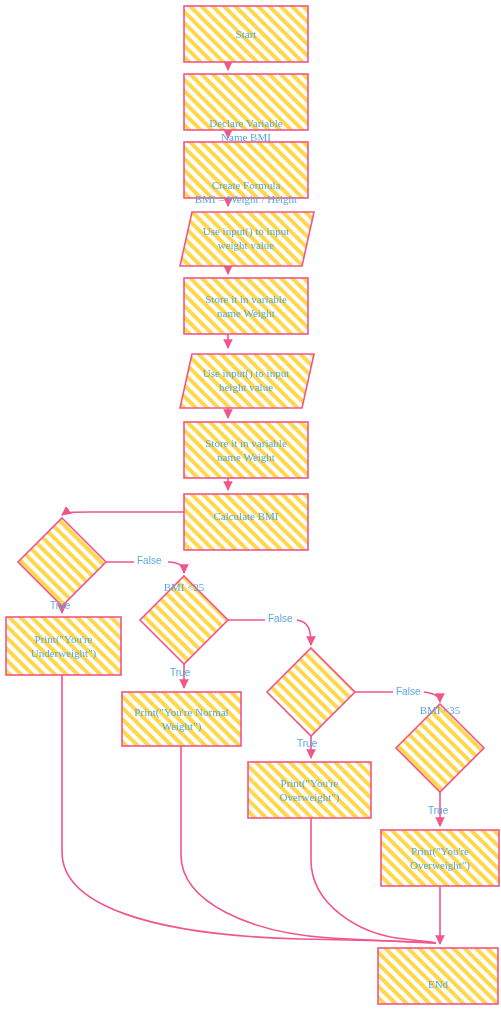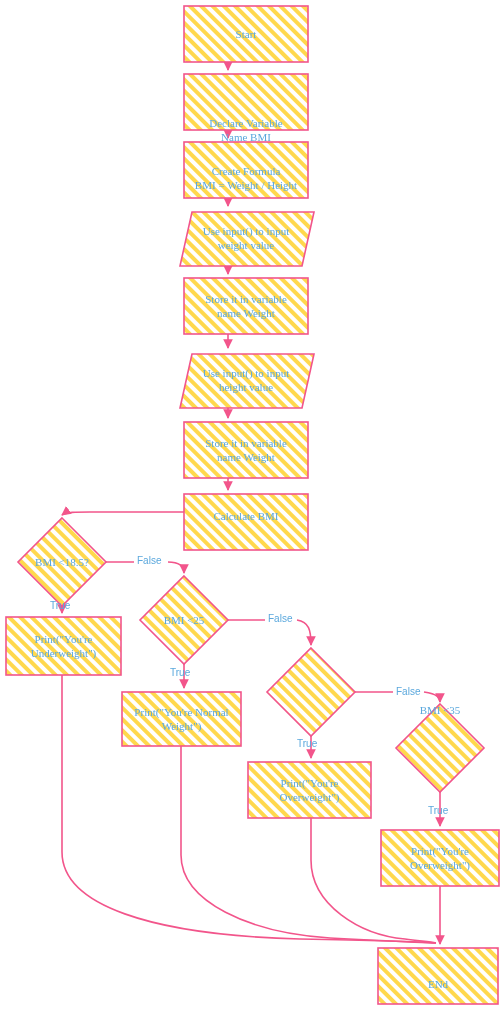--- a/index.html
+++ b/index.html
@@ -121,33 +121,32 @@
       <rect x="122" y="692" width="119" height="54"></rect>
       <rect x="248" y="762" width="123" height="56"></rect>
       <rect x="381" y="830" width="118" height="56"></rect>
       <rect x="378" y="948" width="120" height="56"></rect>
     </g>
   </svg>
 
   <div class="node-label" style="left:184px;top:6px;width:124px;height:56px;">Start</div>
   <div class="node-label" style="left:184px;top:74px;width:124px;height:56px;margin-top:28px;">Declare Variable
 Name BMI</div>
-  <div class="node-label" style="left:184px;top:144px;width:124px;height:68px;">Create Formula
+  <div class="node-label" style="left:184px;top:158px;width:124px;height:68px;">Create Formula
 BMI = Weight / Height</div>
   <div class="node-label" style="left:178px;top:210px;width:136px;height:56px;">Use input() to input
 weight value</div>
   <div class="node-label" style="left:184px;top:278px;width:124px;height:56px;">Store it in variable
 name Weight</div>
   <div class="node-label" style="left:178px;top:352px;width:136px;height:56px;">Use input() to input
 height value</div>
   <div class="node-label" style="left:184px;top:422px;width:124px;height:56px;">Store it in variable
 name Weight</div>
   <div class="node-label" style="left:184px;top:494px;width:124px;height:44px;">Calculate BMI</div>
-  <div class="node-label" style="left:18px;top:540px;width:88px;height:44px;">BMI &lt;18.5?</div>
-  <div class="node-label" style="left:140px;top:598px;width:88px;height:44px;">BMI &lt;25</div>
+  <div class="node-label" style="left:140px;top:565px;width:88px;height:44px;">BMI &lt;25</div>
   <div class="node-label" style="left:396px;top:688px;width:88px;height:44px;">BMI &lt;35</div>
   <div class="node-label" style="left:6px;top:617px;width:115px;height:58px;">Print("You're
 Underweight")</div>
   <div class="node-label" style="left:122px;top:692px;width:119px;height:54px;">Print("You're Normal
 Weight")</div>
   <div class="node-label" style="left:248px;top:762px;width:123px;height:56px;">Print("You're
 Overweight")</div>
   <div class="node-label" style="left:381px;top:830px;width:118px;height:56px;">Print("You're
 Overweight")</div>
   <div class="node-label" style="left:378px;top:948px;width:120px;height:72px;">ENd</div>

